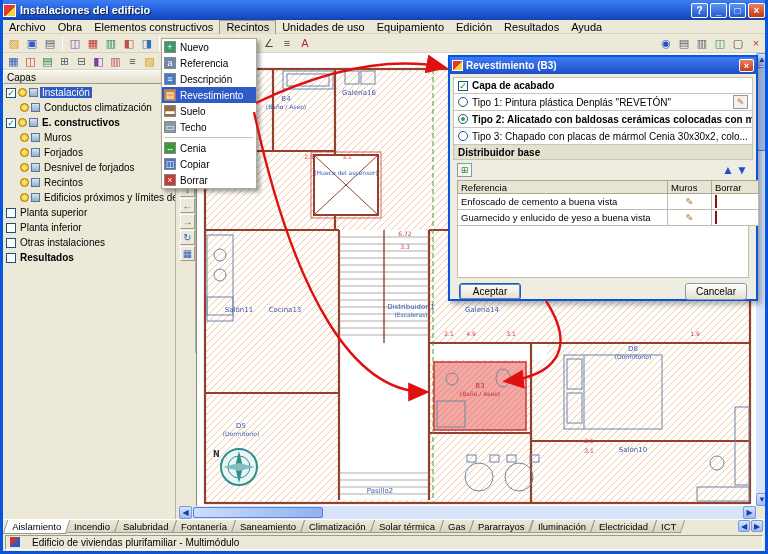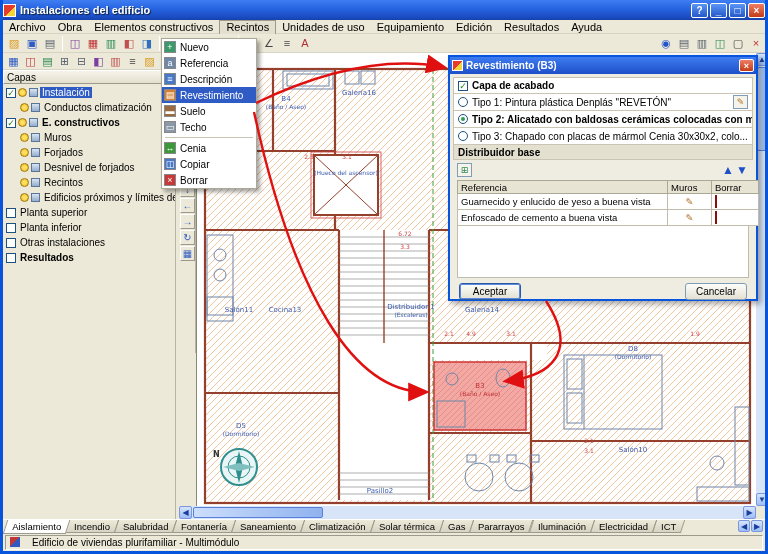--- a/index.html
+++ b/index.html
@@ -484,26 +484,26 @@
         <span class="udbtn">▼</span>
       </div>
       <table class="dtab">
         <tbody>
             <tr>
           <th style="width:210px">Referencia</th>
           <th style="width:44px">Muros</th>
           <th>Borrar</th>
         </tr>
         <tr>
-          <td>Guarnecido y enlucido de yeso a buena vista</td>
+          <td>Enfoscado de cemento a buena vista</td>
           <td style="text-align:center;color:#B07020">✎</td>
           <td><span class="delico"></span></td>
         </tr>
         <tr>
-          <td>Enfoscado de cemento a buena vista</td>
+          <td>Guarnecido y enlucido de yeso a buena vista</td>
           <td style="text-align:center;color:#B07020">✎</td>
           <td><span class="delico"></span></td>
         </tr>
       </tbody>
         </table>
       <div class="dfill"></div>
       <div class="dbtns">
         <span class="xbtn focus">Aceptar</span>
         <span class="xbtn">Cancelar</span>
       </div>

